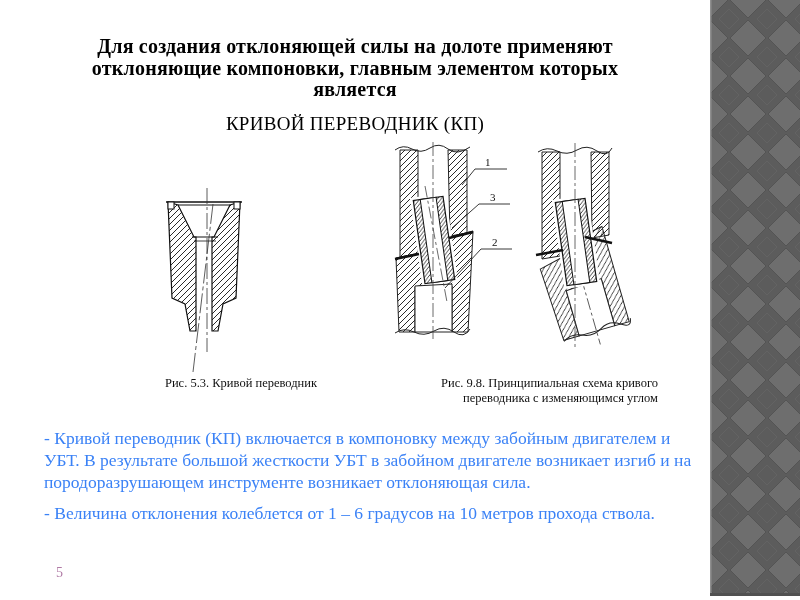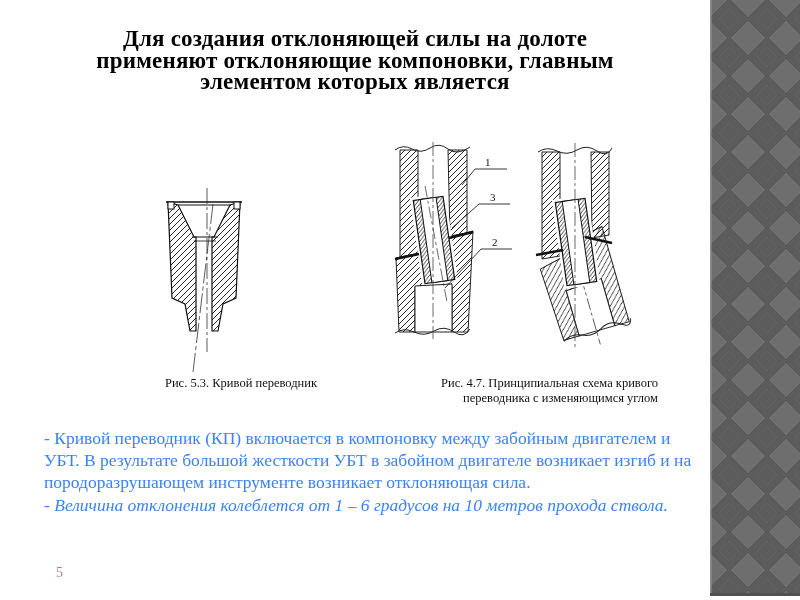--- a/index.html
+++ b/index.html
@@ -1,39 +1,40 @@
 <!DOCTYPE html>
 <html><head>
 <meta charset="utf-8">
 <style>
   html,body{margin:0;padding:0;}
   body{width:800px;height:600px;background:#888;font-family:"Liberation Serif","DejaVu Serif",serif;}
   .slide{position:relative;width:800px;height:600px;background:#ffffff;overflow:hidden;}
   .content{position:absolute;left:0;top:0;width:710px;height:600px;}
   .title-block{position:absolute;left:0;top:24px;width:710px;text-align:center;color:#000;}
-  .title-bold{width:584px;margin:4px auto;font-size:23px;line-height:21.5px;font-weight:bold;letter-spacing:.2px;}
+  .title-bold{width:584px;margin:12px auto;font-size:20px;line-height:21.5px;font-weight:bold;letter-spacing:.2px;}
   .title-caps{margin-top:3px;font-size:19px;line-height:22px;font-weight:normal;letter-spacing:.3px;}
   .fig{position:absolute;}
   .fig-caption{position:absolute;font-size:12.5px;line-height:15px;text-align:right;color:#111;}
   .body-text{position:absolute;left:44px;top:427px;width:648px;font-size:17.5px;line-height:22px;color:#3b82f6;}
   .body-text p{margin:0;}
-  .body-text p + p{margin-top:1px;font-style:italic;}
+  .body-text p + p{margin-top:9px;}
   .page-number{position:absolute;left:56px;top:565px;font-size:14px;color:#b07aa5;}
   .sidebar{position:absolute;right:0;top:0;width:90px;height:600px;background:#ffffff;}
   svg{display:block;}
 </style>
 </head>
 <body>
 
 <div class="slide">
 
   <div class="content">
 
     <div class="title-block">
       <div class="title-bold">Для создания отклоняющей силы на долоте применяют отклоняющие компоновки, главным элементом которых является</div>
+      <div class="title-caps">КРИВОЙ ПЕРЕВОДНИК (КП)</div>
     </div>
 
     <svg class="fig" style="left:130px;top:180px;" width="220" height="200" viewBox="0 0 220 200">
       <defs>
         <pattern id="hA" width="6" height="6" patternUnits="userSpaceOnUse">
           <path d="M-1,7 L7,-1" stroke="#2b2b2b" stroke-width="1" fill="none"></path>
         </pattern>
       </defs>
 
       <path d="M38,22 L48,25 L64,57 L66,57 L66,151 L60,151 L55,124 L42,118 Z" fill="url(#hA)" stroke="#111" stroke-width="1.2"></path>
@@ -119,21 +120,21 @@
           <rect x="185" y="64" width="16" height="84" fill="#fff" stroke="#111" stroke-width="1"></rect>
         </g>
 
         <path d="M202,101 L229,107" stroke="#111" stroke-width="2.6" fill="none"></path>
         <path d="M153,119 L180,114" stroke="#111" stroke-width="2.6" fill="none"></path>
 
         <path d="M155,16 Q164,10 174,15 T194,14 T214,15 T229,12" stroke="#222" stroke-width="1" fill="none"></path>
         <path d="M192,7 V214" stroke="#444" stroke-width="0.8" stroke-dasharray="14 3 3 3" fill="none"></path>
       </g>
     </svg>
-    <div class="fig-caption" style="left:383px;top:376px;width:275px;">Рис. 4.7. Принципиальная схема кривого переводника с изменяющимся углом</div>
+    <div class="fig-caption" style="left:383px;top:376px;width:275px;">Рис. 9.8. Принципиальная схема кривого переводника с изменяющимся углом</div>
 
     <div class="body-text">
       <p>- Кривой переводник (КП) включается в компоновку между забойным двигателем и УБТ. В результате большой жесткости УБТ в забойном двигателе возникает изгиб и на породоразрушающем инструменте возникает отклоняющая сила.</p>
       <p>- Величина отклонения колеблется от 1 – 6 градусов на 10 метров прохода ствола.</p>
     </div>
 
     <div class="page-number">5</div>
   </div>
 
   <div class="sidebar">

